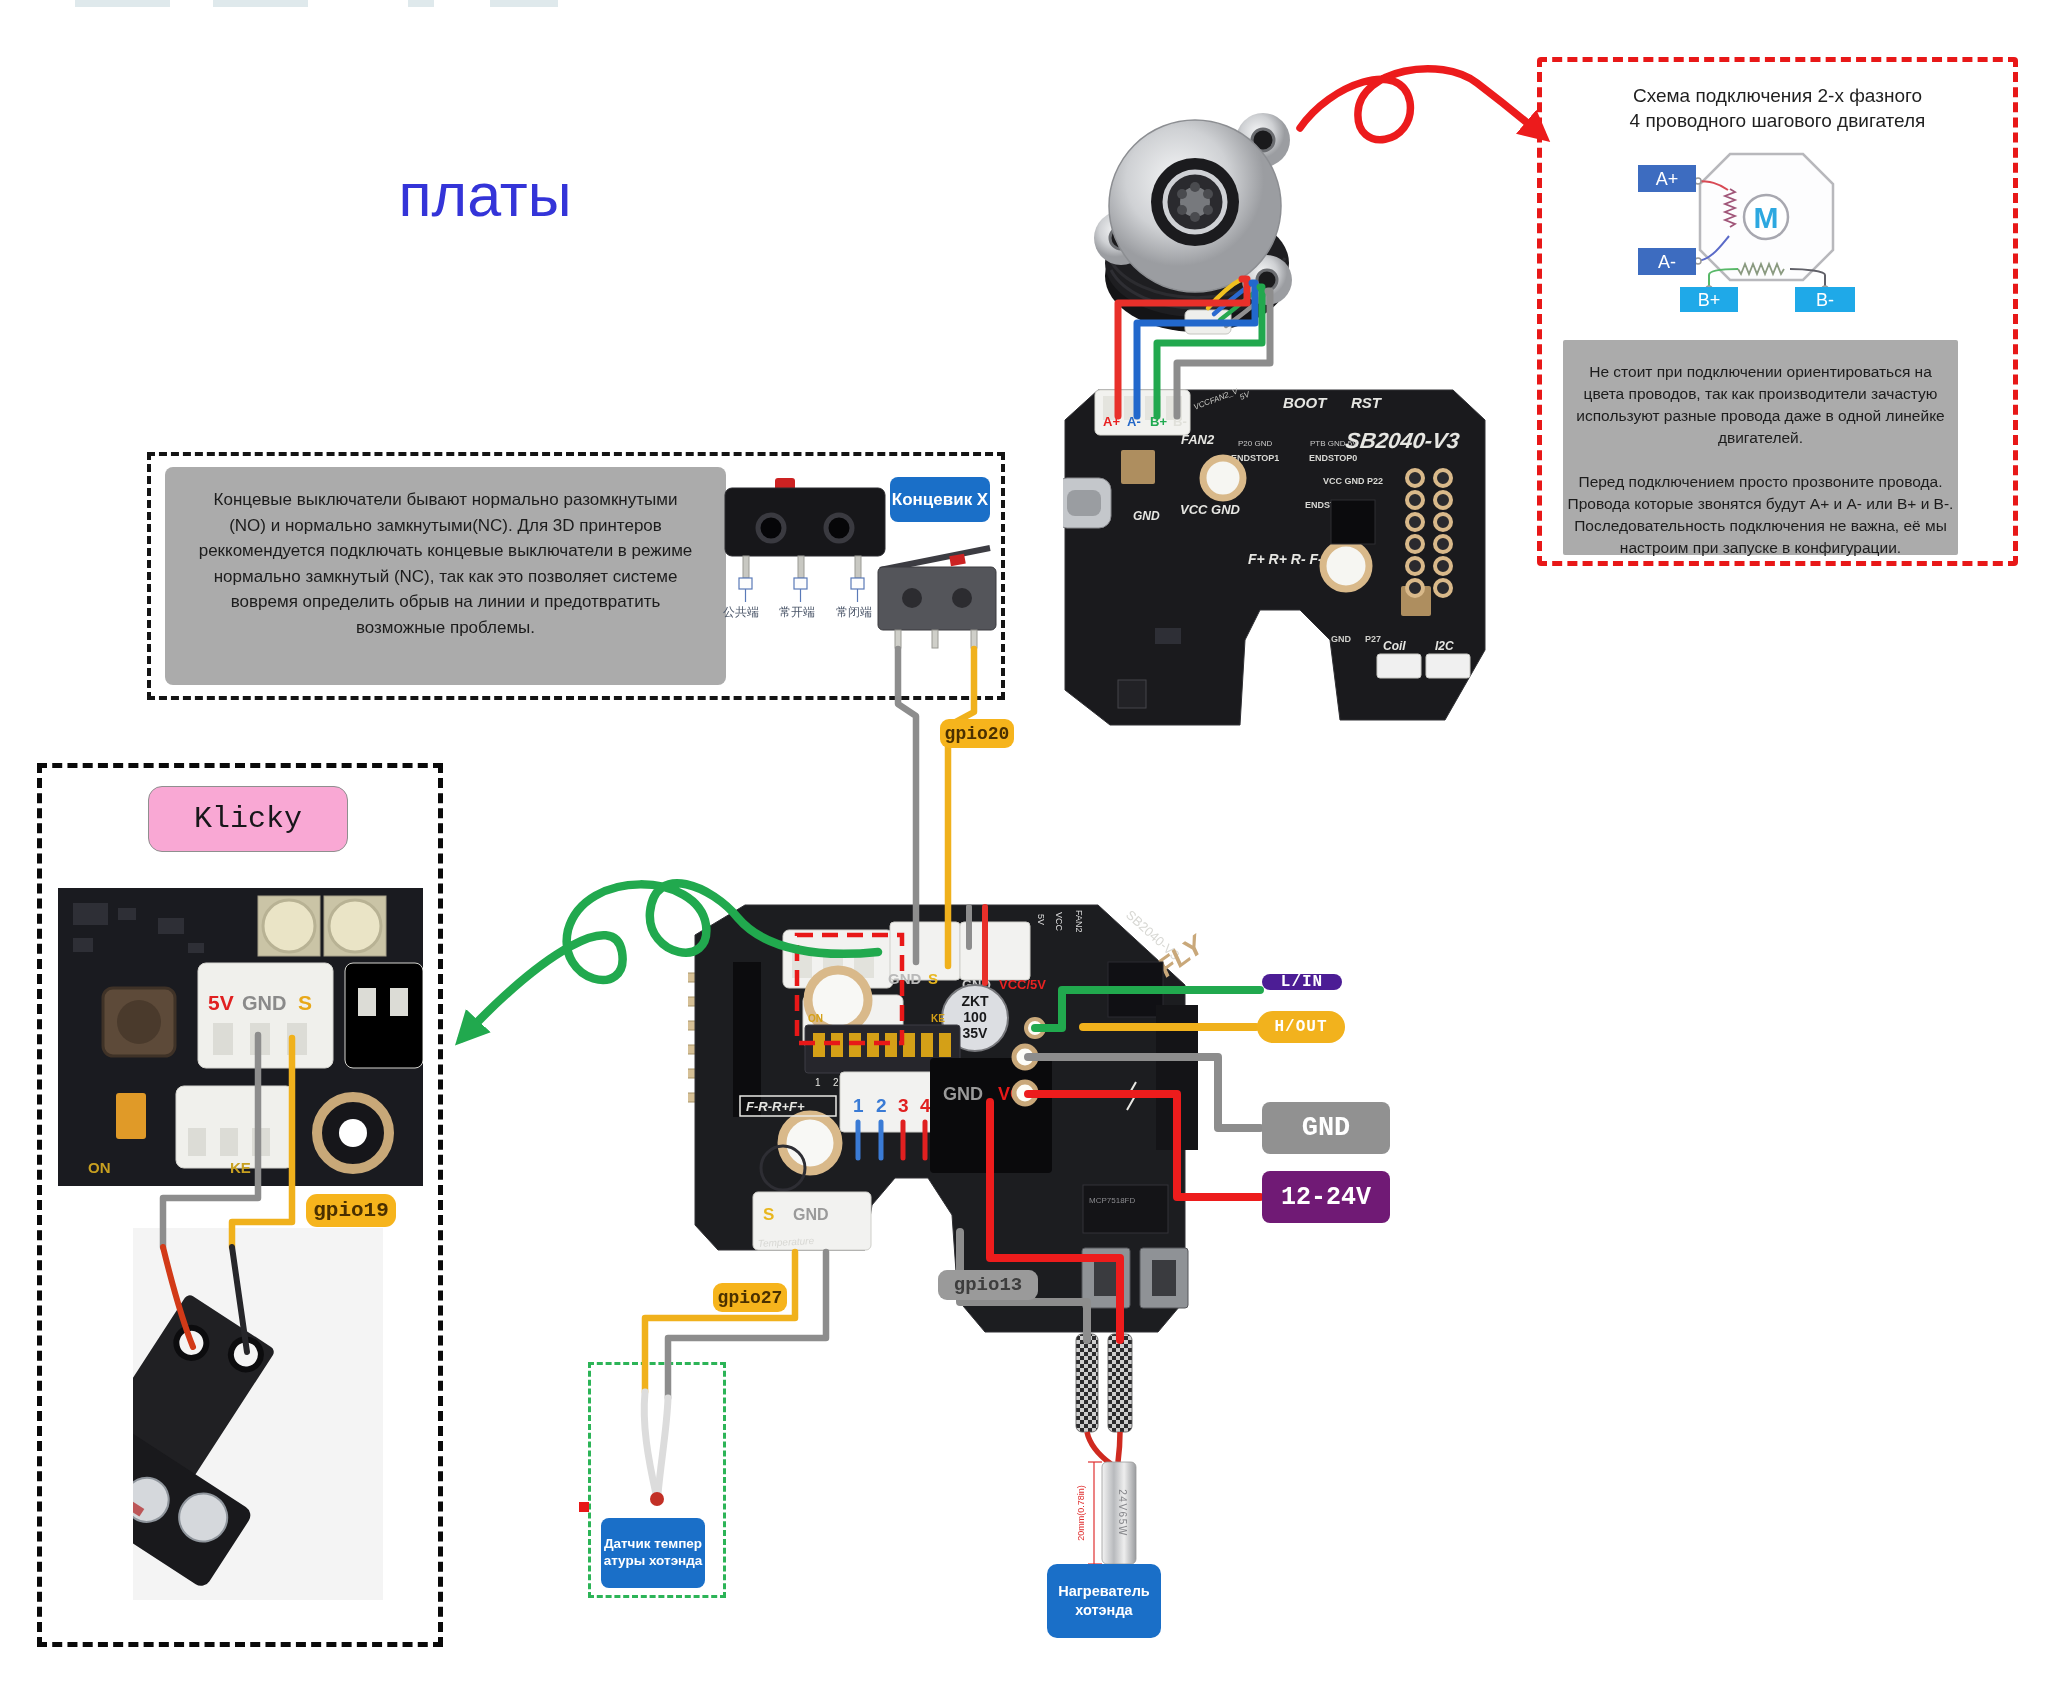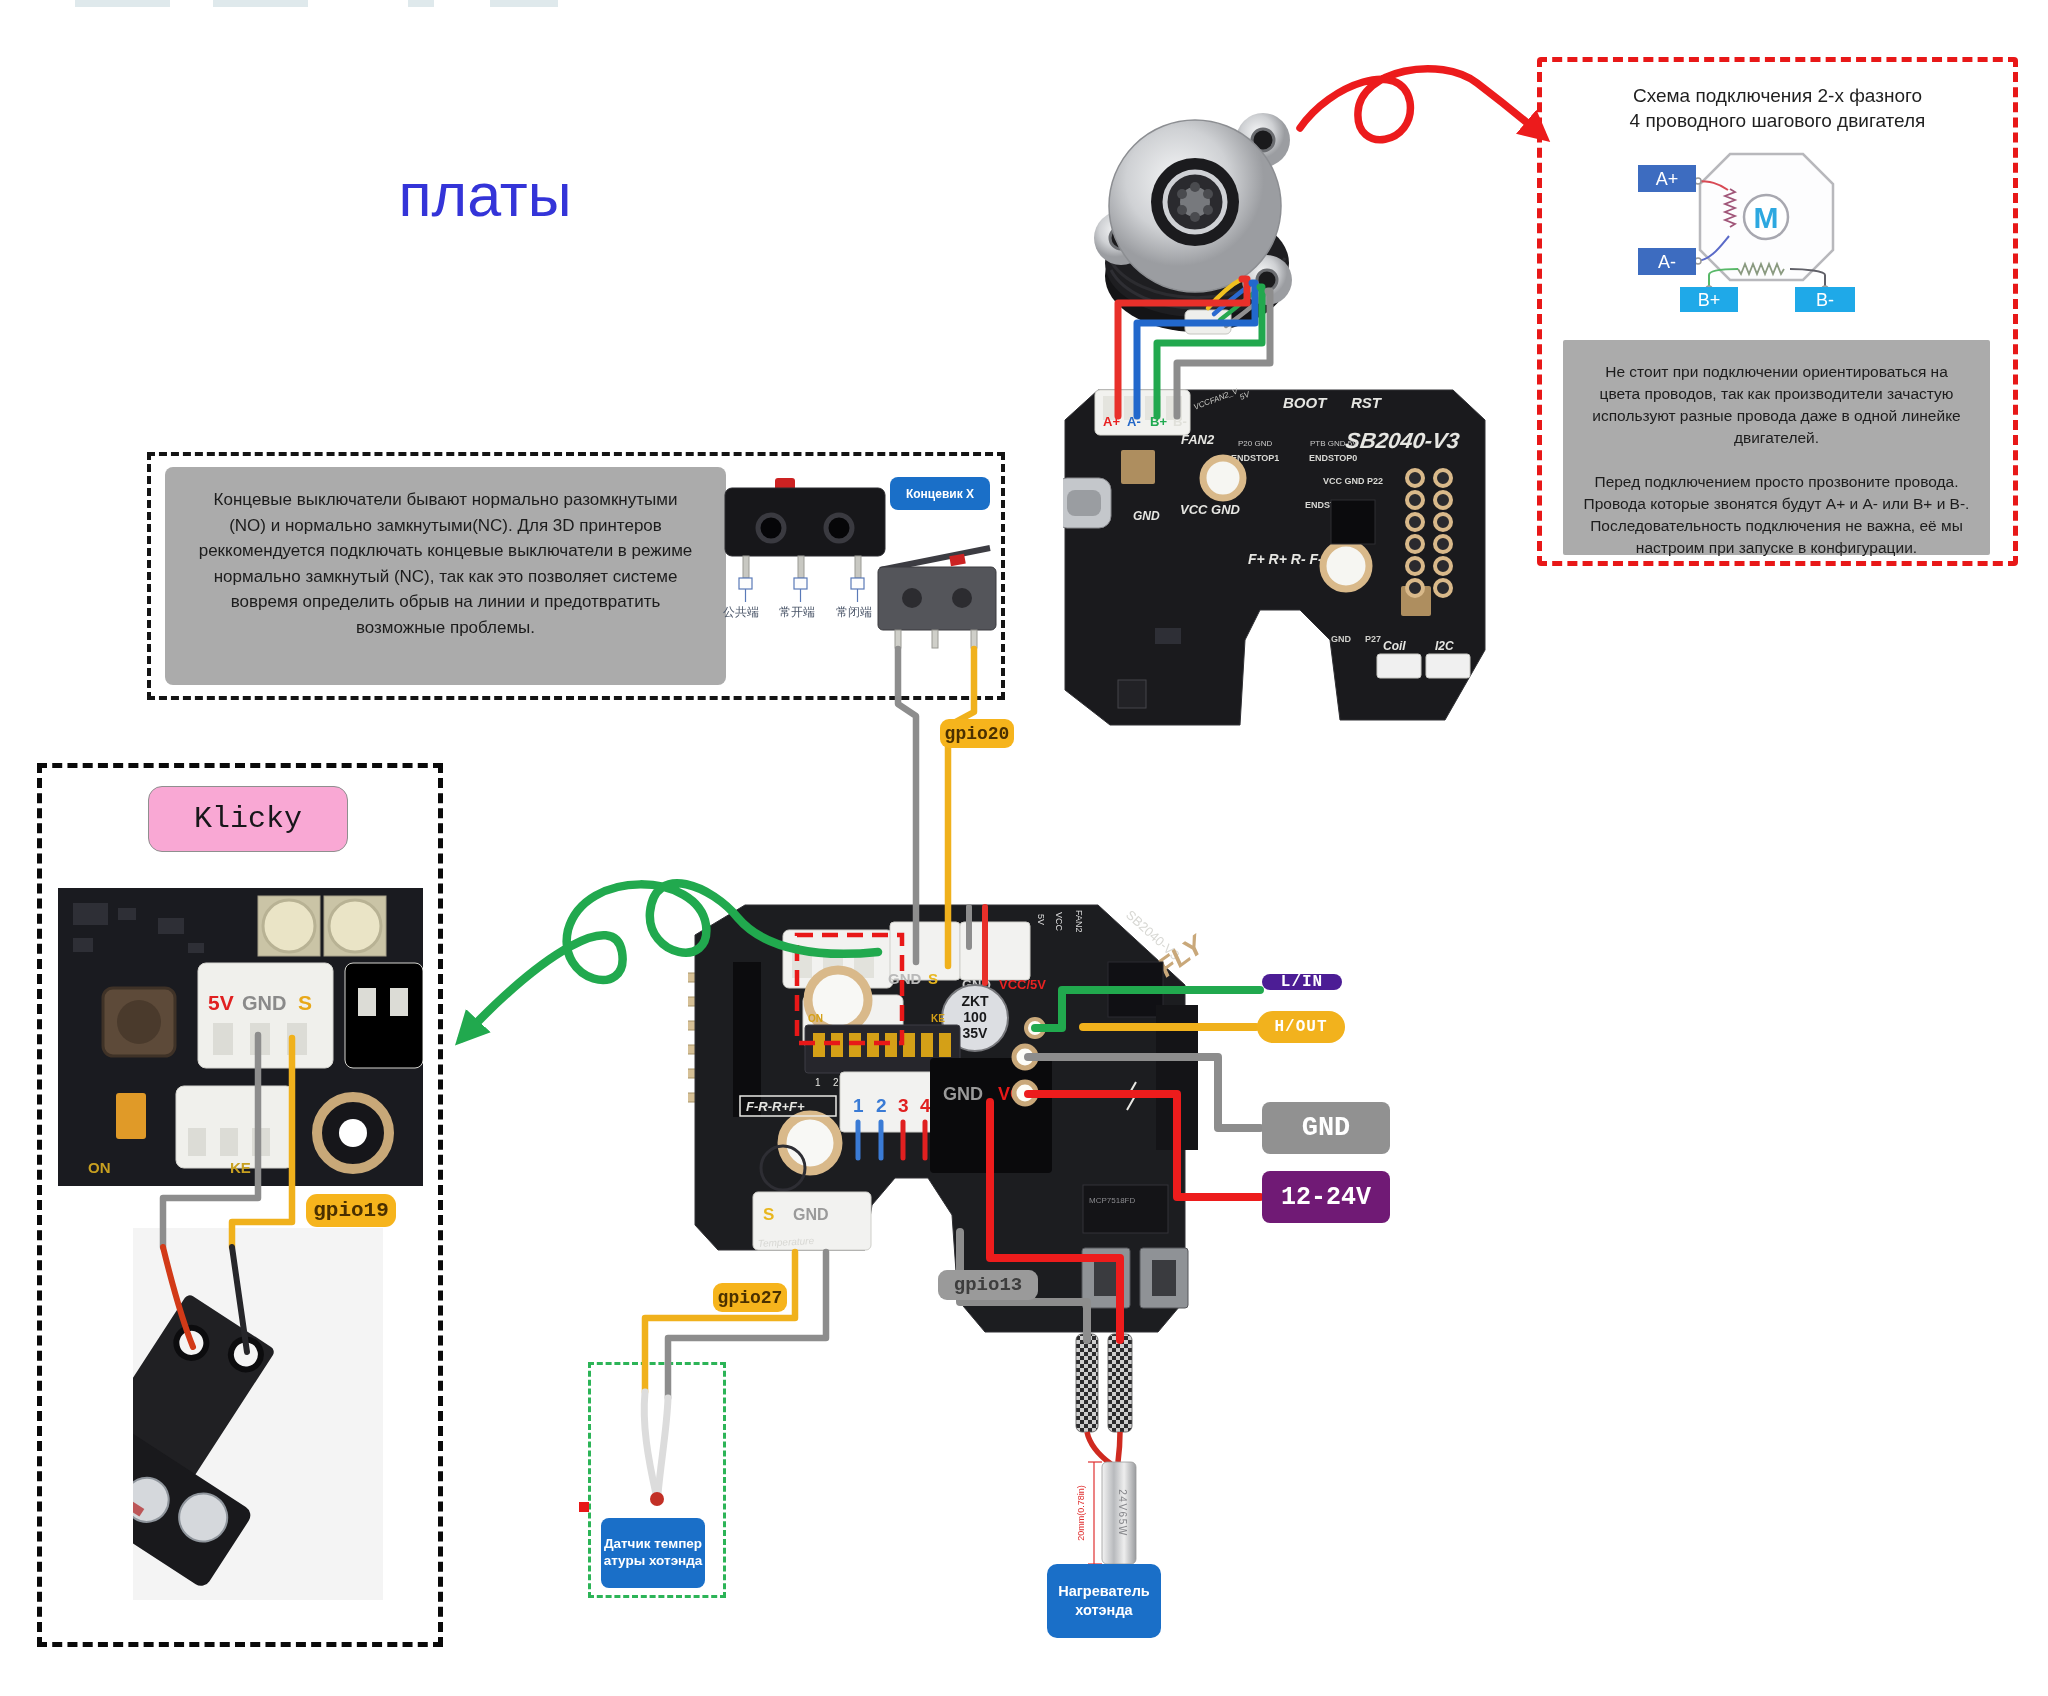--- a/index.html
+++ b/index.html
@@ -71,21 +71,21 @@
       <rect x="8" y="28" width="58" height="27" fill="#3d6cc0"></rect>
       <text x="37" y="48" text-anchor="middle" font-size="18" fill="#fff">A+</text>
       <rect x="8" y="111" width="58" height="27" fill="#3d6cc0"></rect>
       <text x="37" y="131" text-anchor="middle" font-size="18" fill="#fff">A-</text>
       <rect x="50" y="150" width="58" height="25" fill="#1fa9e8"></rect>
       <text x="79" y="169" text-anchor="middle" font-size="18" fill="#fff">B+</text>
       <rect x="165" y="150" width="60" height="25" fill="#1fa9e8"></rect>
       <text x="195" y="169" text-anchor="middle" font-size="18" fill="#fff">B-</text>
     </svg>
 
-    <div class="graynote abs" style="left:21px;top:278px;width:387px;height:173px;padding:21px 20px;font-size:15.5px;line-height:1.42;">
+    <div class="graynote abs" style="left:21px;top:278px;width:387px;height:173px;padding:21px 4px;font-size:15.5px;line-height:1.42;">
       <div>Не стоит при подключении ориентироваться на цвета проводов, так как производители зачастую используют разные провода даже в одной линейке двигателей.</div>
       <div style="height:22px;"></div>
       <div>Перед подключением просто прозвоните провода. Провода которые звонятся будут А+ и  А- или В+ и В-. Последовательность подключения не важна, её мы настроим при запуске в конфигурации.</div>
     </div>
   </div>
 
   <svg class="abs" style="left:1085px;top:88px;z-index:3;" width="220" height="255" viewBox="0 0 220 255">
     <defs>
       <radialGradient id="silver" cx="40%" cy="35%">
         <stop offset="0%" stop-color="#f4f5f6"></stop>
@@ -150,21 +150,21 @@
     <rect x="8" y="27" width="118" height="63" rx="5" fill="#54555a" stroke="#3a3a3e"></rect>
     <circle cx="42" cy="58" r="10" fill="#2c2c30"></circle>
     <circle cx="92" cy="58" r="10" fill="#2c2c30"></circle>
     <g fill="#cfcfc9" stroke="#9a9a94">
       <rect x="25" y="90" width="6" height="18"></rect>
         <rect x="62" y="90" width="6" height="18"></rect>
         <rect x="101" y="90" width="6" height="18"></rect>
     </g>
   </svg>
 
-  <div class="abs bluelabel" style="left:890px;top:477px;width:100px;height:33px;font-size:12px;">Концевик X</div>
+  <div class="abs bluelabel" style="left:890px;top:477px;width:100px;height:45px;font-size:17px;">Концевик X</div>
 
   <svg class="abs" style="left:1063px;top:388px;z-index:2;" width="430" height="350" viewBox="0 0 430 350">
     <polygon points="35,2 390,2 422,32 422,262 382,332 277,332 267,252 237,222 197,222 182,252 177,337 47,337 2,302 2,32" fill="#1a1a1d" stroke="#303034"></polygon>
     <rect x="-8" y="90" width="56" height="50" rx="12" fill="#c4c7cb" stroke="#88898d"></rect>
     <rect x="4" y="102" width="34" height="26" rx="8" fill="#9a9da1"></rect>
     <rect x="32" y="2" width="95" height="45" rx="5" fill="#f2f2ef" stroke="#d8d8d2"></rect>
     <g fill="#e4e4de">
       <rect x="40" y="8" width="16" height="24"></rect>
         <rect x="61" y="8" width="16" height="24"></rect>
       <rect x="82" y="8" width="16" height="24"></rect>

